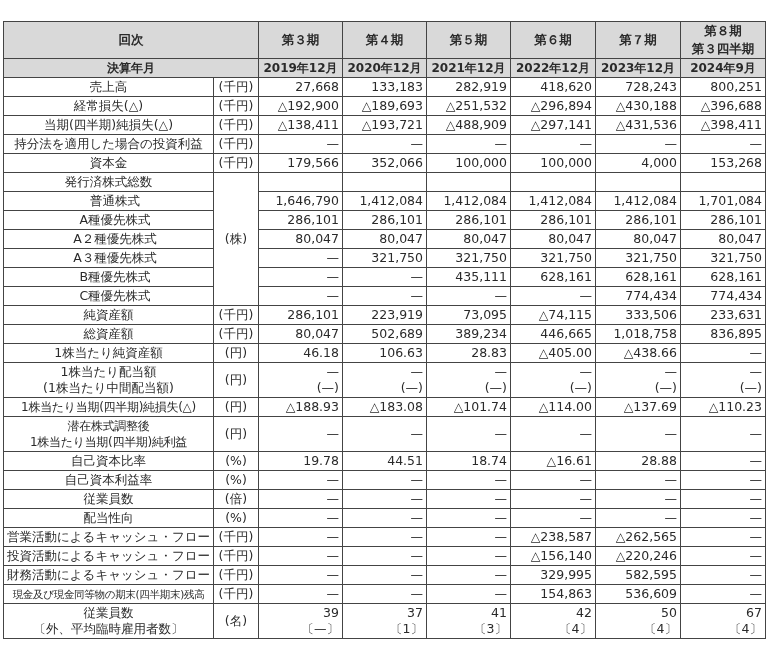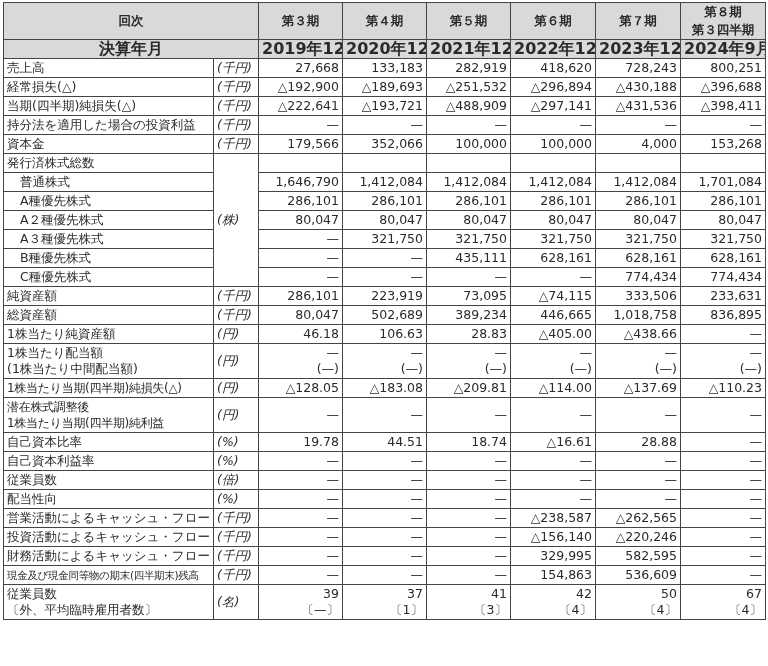--- a/index.html
+++ b/index.html
@@ -1,31 +1,31 @@
 <!DOCTYPE html>
 <html><head>
 <meta charset="utf-8">
 <style>
   html, body { margin: 0; padding: 0; background: #ffffff; }
   body { width: 768px; height: 666px; overflow: hidden; font-family: "DejaVu Sans", "Liberation Sans", sans-serif; color: #2a2a2a; }
   table.fin {
-    position: absolute; left: 3px; top: 2px;
+    position: absolute; left: 3px; top: 21px;
     border-collapse: collapse; table-layout: fixed;
     width: 762px; font-size: 12.5px;
   }
   table.fin td, table.fin th {
     border: 1px solid #444; padding: 0 3px; height: 18px; line-height: 18px;
     white-space: nowrap; overflow: hidden;
   }
   table.fin th { background: #d9d9d9; font-weight: bold; text-align: center; color: #2a2a2a; }
   .h1 th { height: 47px; line-height: 17px; }
-  .h2 th { height: 24px; font-size: 16px; }
-  td.label { text-align: left; padding-left: 3px; }
+  .h2 th { height: 24px; font-size: 12px; }
+  td.label { text-align: center; padding-left: 3px; }
   td.label.indent { padding-left: 16px; }
-  td.unit { text-align: left; padding: 0; font-style: italic; }
+  td.unit { text-align: center; padding: 0; }
   td.num { text-align: right; padding-right: 3px; }
   td.thick, th.thick { border-left: 2.5px solid #333; }
   tr.double td { height: 34px; line-height: 16px; }
   td.small { font-size: 10.5px; letter-spacing: -0.3px; margin-left: 19px; }
   td.small2 { font-size: 12px; letter-spacing: -0.3px; }
   .sub { display: block; }
 </style>
 </head>
 <body>
 
@@ -109,21 +109,21 @@
         <td class="num">
           <span class="sub">△396,688</span>
         </td>
       </tr>
       <tr>
         <td class="label">
           <span class="sub">当期(四半期)純損失(△)</span>
         </td>
         <td class="unit">(千円)</td>
         <td class="num">
-          <span class="sub">△222,641</span>
+          <span class="sub">△138,411</span>
         </td>
         <td class="num">
           <span class="sub">△193,721</span>
         </td>
         <td class="num">
           <span class="sub">△488,909</span>
         </td>
         <td class="num thick">
           <span class="sub">△297,141</span>
         </td>
@@ -446,27 +446,27 @@
           <span class="sub">—</span>
           <span class="sub">(—)</span>
         </td>
       </tr>
       <tr>
         <td class="label small2">
           <span class="sub">1株当たり当期(四半期)純損失(△)</span>
         </td>
         <td class="unit">(円)</td>
         <td class="num">
-          <span class="sub">△128.05</span>
+          <span class="sub">△188.93</span>
         </td>
         <td class="num">
           <span class="sub">△183.08</span>
         </td>
         <td class="num">
-          <span class="sub">△209.81</span>
+          <span class="sub">△101.74</span>
         </td>
         <td class="num thick">
           <span class="sub">△114.00</span>
         </td>
         <td class="num">
           <span class="sub">△137.69</span>
         </td>
         <td class="num">
           <span class="sub">△110.23</span>
         </td>

